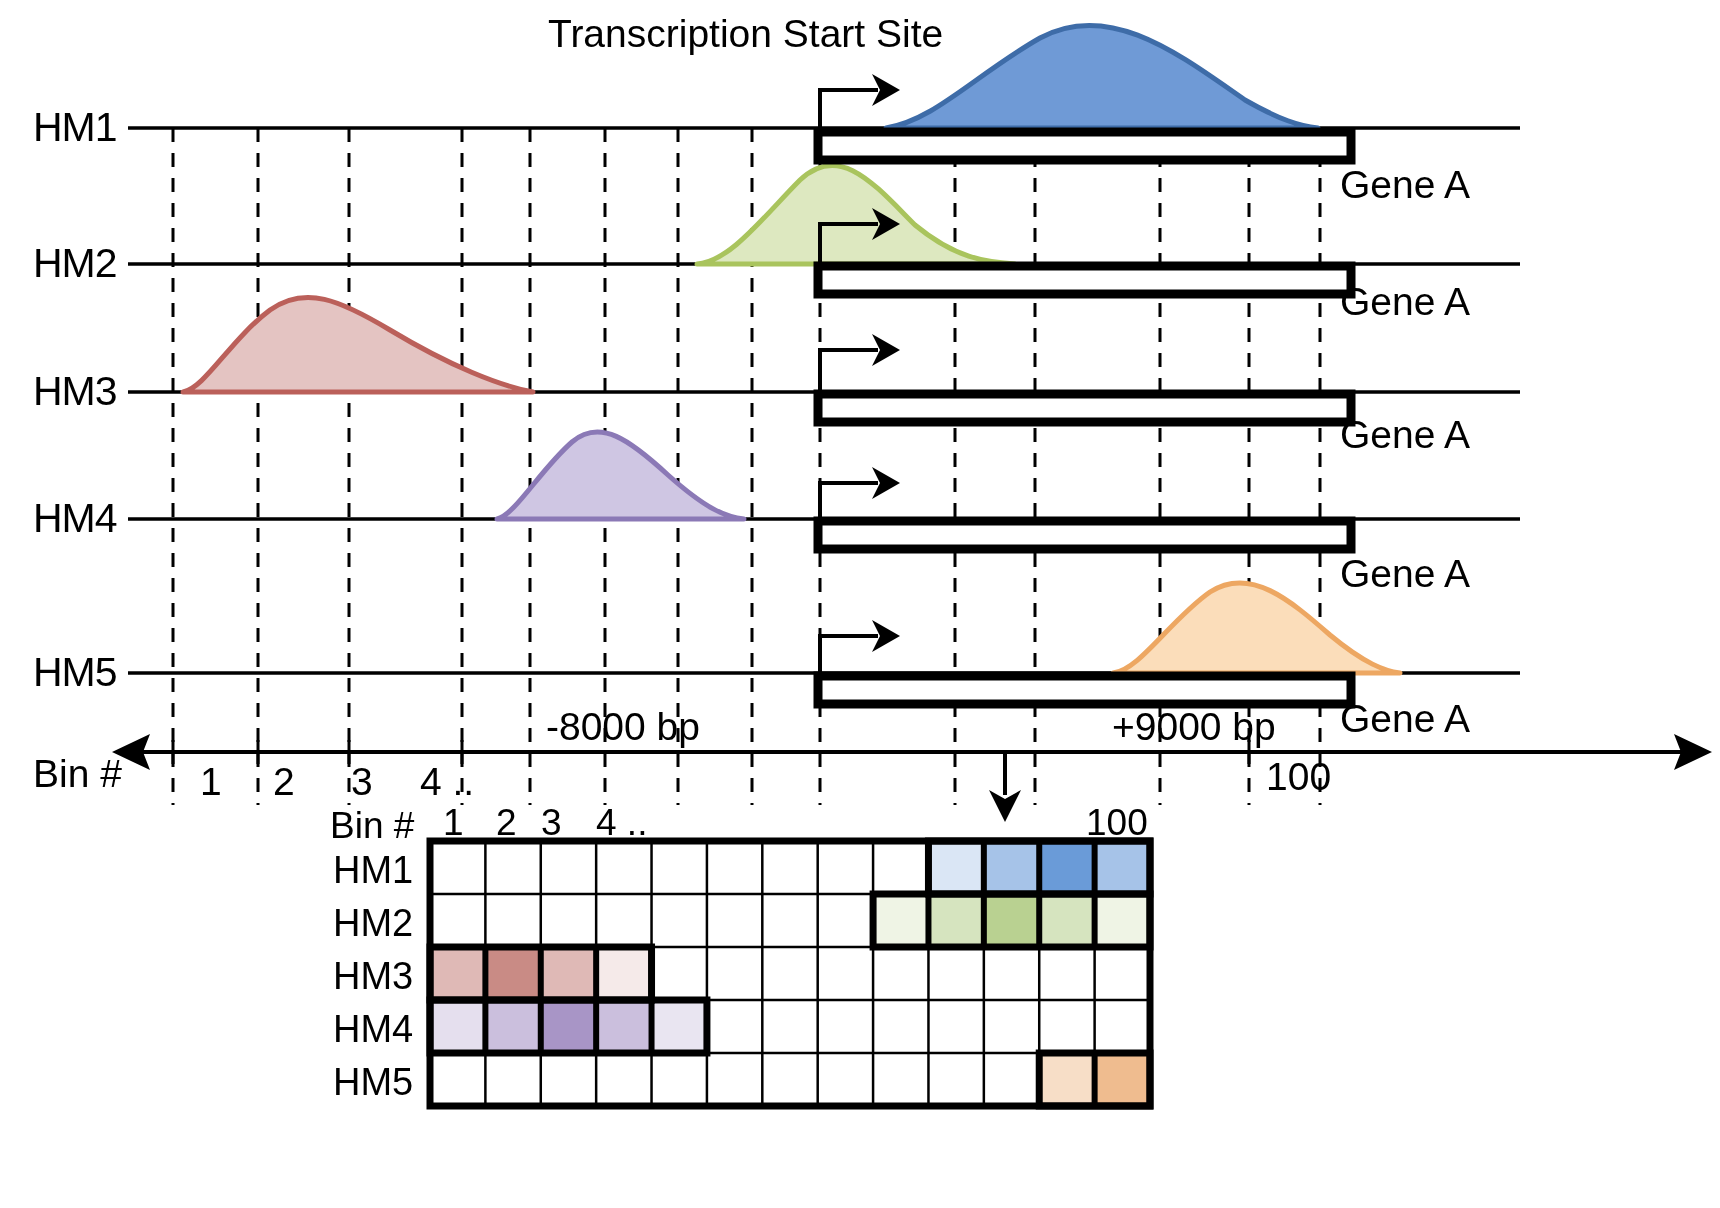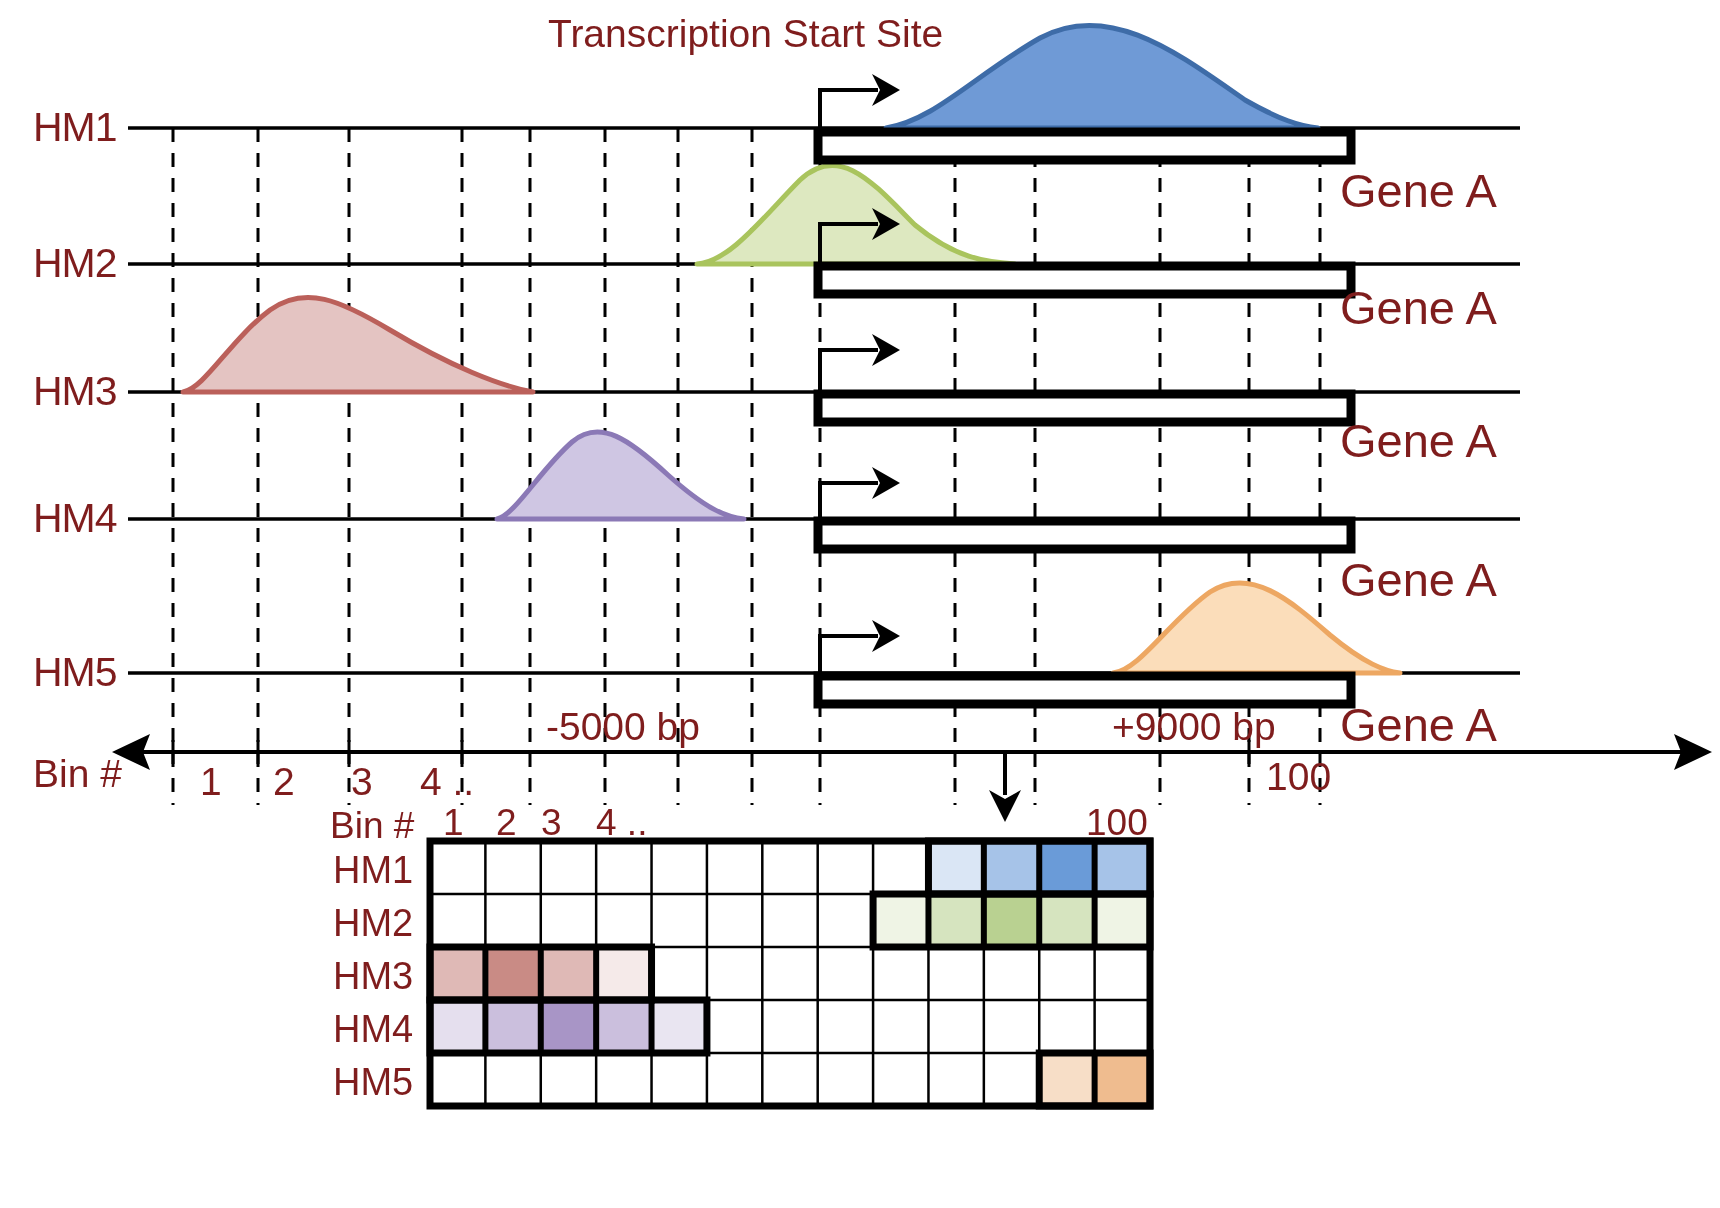--- a/index.html
+++ b/index.html
@@ -1,20 +1,20 @@
 <!DOCTYPE html>
 <html><head>
 <meta charset="utf-8">
 <style>
   html,body{margin:0;padding:0;background:#ffffff;}
   body{font-family:"Liberation Sans",sans-serif;}
   #root{position:relative;width:1720px;height:1208px;background:#fff;overflow:hidden;}
-  .lbl{position:absolute;color:#7f1d1d;white-space:nowrap;font-family:"Liberation Sans",sans-serif;}
+  .lbl{position:absolute;color:#000000;white-space:nowrap;font-family:"Liberation Sans",sans-serif;}
   .hm-label{font-size:41px;letter-spacing:-1px;}
-  .gene-label{font-size:47px;}
+  .gene-label{font-size:39px;}
   .tss-label{font-size:39px;}
   .bp-label{font-size:39px;}
   .bin-label{font-size:39px;}
   .bin-num{font-size:39px;}
   .hm-row-label{font-size:38px;}
   .hm-col-num{font-size:37px;}
   svg{position:absolute;left:0;top:0;}
 </style>
 </head>
 <body>
@@ -187,21 +187,21 @@
   <div class="lbl hm-label" style="left:33px;top:649px;">HM5</div>
 
   <div class="lbl tss-label" style="left:548px;top:12px;">Transcription Start Site</div>
 
   <div class="lbl gene-label" style="left:1340px;top:163px;">Gene A</div>
   <div class="lbl gene-label" style="left:1340px;top:280px;">Gene A</div>
   <div class="lbl gene-label" style="left:1340px;top:413px;">Gene A</div>
   <div class="lbl gene-label" style="left:1340px;top:552px;">Gene A</div>
   <div class="lbl gene-label" style="left:1340px;top:697px;">Gene A</div>
 
-  <div class="lbl bp-label" style="left:546px;top:705px;">-5000 bp</div>
+  <div class="lbl bp-label" style="left:546px;top:705px;">-8000 bp</div>
   <div class="lbl bp-label" style="left:1112px;top:705px;">+9000 bp</div>
 
   <div class="lbl bin-label" style="left:33px;top:752px;">Bin #</div>
   <div class="lbl bin-num" style="left:200px;top:760px;">1</div>
   <div class="lbl bin-num" style="left:273px;top:760px;">2</div>
   <div class="lbl bin-num" style="left:351px;top:760px;">3</div>
   <div class="lbl bin-num" style="left:420px;top:760px;">4 ..</div>
   <div class="lbl bin-num" style="left:1266px;top:755px;">100</div>
 
   <div class="lbl hm-col-num" style="left:330px;top:805px;">Bin #</div>

